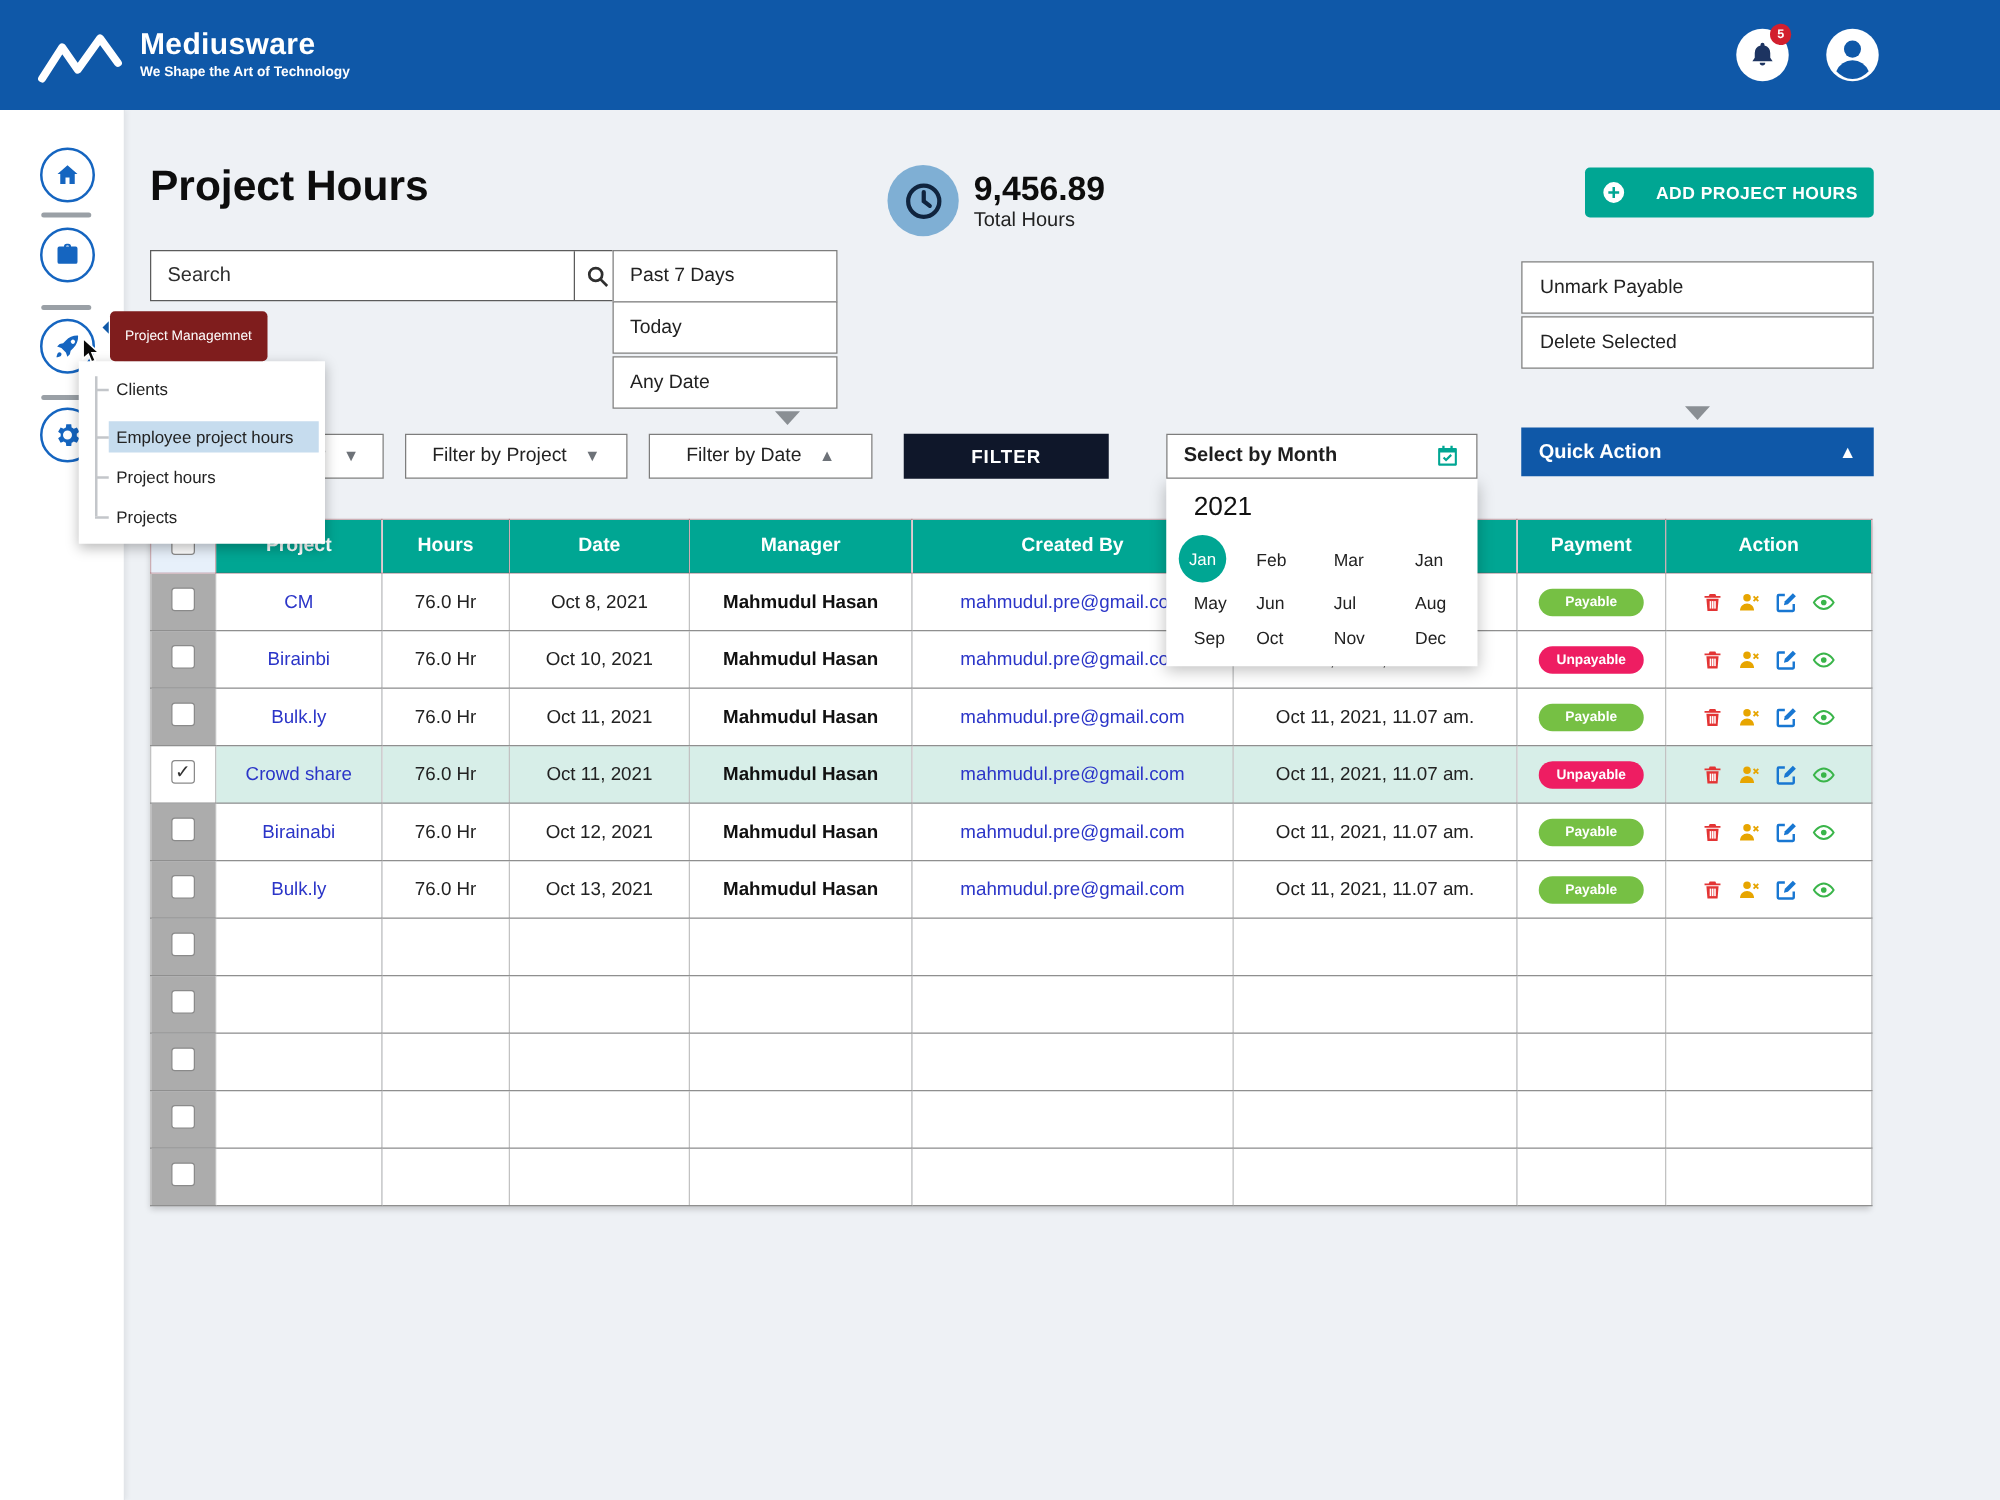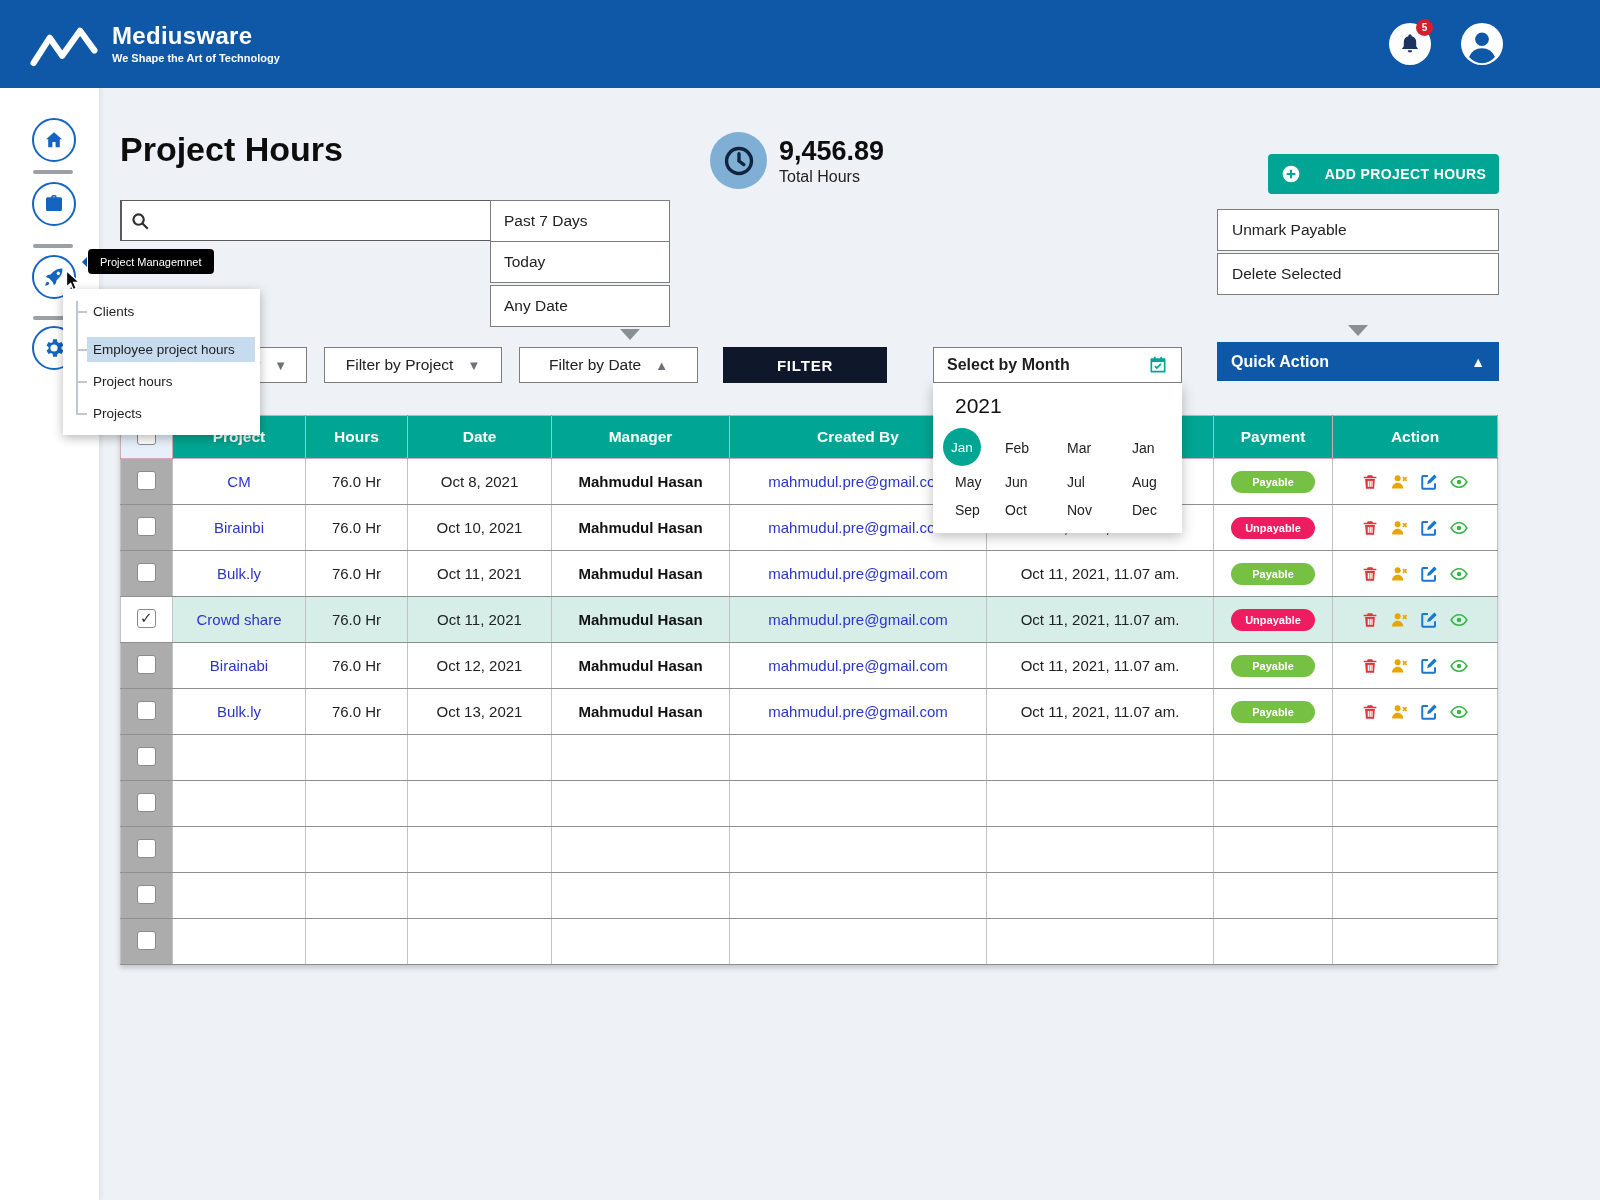--- a/index.html
+++ b/index.html
@@ -22,37 +22,37 @@
   .bell-wrap { left:1389px; top:23px; }
   .bell-badge { position:absolute; right:-2px; top:-4px; width:17px; height:17px; border-radius:50%; background:#D21F2E; color:#fff; font-size:10px; font-weight:bold; display:flex; align-items:center; justify-content:center; }
   .avatar-wrap { left:1461px; top:23px; }
 
   
   .sidebar { left:0; top:88px; width:100px; height:1112px; background:#fff; border-right:1px solid #e2e5e9; box-shadow:2px 0 4px rgba(0,0,0,.05); z-index:10; }
   .side-icon { position:absolute; left:32px; width:44px; height:44px; border:2.5px solid #1565C0; border-radius:50%; background:#fff; display:flex; align-items:center; justify-content:center; cursor:pointer; }
   .side-div { position:absolute; left:33px; width:40px; height:4px; border-radius:2px; background:#9aa0a6; }
 
   
-  .tooltip { left:88px; top:249px; height:25px; background:#000000; color:#fff; font-size:11px; display:flex; align-items:center; padding:0 12px; border-radius:4px; z-index:45; }
+  .tooltip { left:88px; top:249px; height:40px; background:#7f1d1d; color:#fff; font-size:11px; display:flex; align-items:center; padding:0 12px; border-radius:4px; z-index:45; }
   .tooltip::before { content:""; position:absolute; left:-6px; top:8px; border:5px solid transparent; border-right-color:#0F58A8; border-left:none; }
   .cursor { left:60px; top:268px; width:26px; height:26px; z-index:55; }
 
   
   .flyout { left:63px; top:289px; width:197px; height:146px; background:#fff; box-shadow:0 3px 10px rgba(0,0,0,.28); z-index:40; }
   .flyout-tree { position:absolute; left:13px; top:12px; width:2px; height:112px; background:#c3c6ca; }
   .flyout-item { position:absolute; left:24px; height:25px; display:flex; align-items:center; padding-left:6px; font-size:13.5px; color:#222; cursor:pointer; width:168px; }
   .flyout-item::before { content:""; position:absolute; left:-11px; top:12px; width:11px; height:2px; background:#c3c6ca; }
   .flyout-item.active { background:#C6DCEE; }
 
   
   .page-title { left:120px; top:130px; font-size:34px; font-weight:bold; color:#0d0d0d; z-index:5; }
   .clock-circle { left:710px; top:132px; width:57px; height:57px; border-radius:50%; background:#7FAFD4; display:flex; align-items:center; justify-content:center; }
   .total-value { left:779px; top:136px; font-size:27px; font-weight:bold; color:#0d0d0d; }
   .total-label { left:779px; top:168px; font-size:16px; color:#222; }
-  .add-btn { left:1268px; top:134px; width:231px; height:40px; background:#00A693; border-radius:4px; color:#fff; font-size:14px; font-weight:bold; display:flex; align-items:center; justify-content:center; gap:24px; letter-spacing:.4px; cursor:pointer;margin-top:20px; }
+  .add-btn { left:1268px; top:134px; width:231px; height:40px; background:#00A693; border-radius:4px; color:#fff; font-size:14px; font-weight:bold; display:flex; align-items:center; justify-content:center; gap:24px; letter-spacing:.4px; cursor:pointer; }
 
   
   .search-box { left:120px; top:200px; width:377px; height:41px; background:#fff; border:1.5px solid #5b5b5b; display:flex; z-index:15; }
   .search-box input { flex:1; border:none; outline:none; font-size:16px; padding:0 13px; font-family:inherit; color:#222; background:transparent; }
   .search-box input::placeholder { color:#2e2e2e; opacity:1; }
   .search-btn { width:37px; border-left:1.5px solid #5b5b5b; display:flex; align-items:center; justify-content:center; cursor:pointer; }
 
   
   .date-panel { left:490px; top:200px; width:180px; z-index:20; }
   .date-opt { width:180px; height:42px; background:#fff; border:1.5px solid #7d7d7d; display:flex; align-items:center; padding:0 13px; font-size:15.5px; color:#222; cursor:pointer; }
@@ -191,20 +191,21 @@
 <div class="abs total-label">Total Hours</div>
 
 <div class="abs add-btn">
   <svg width="20" height="20" viewBox="0 0 24 24">
       <path fill="#fff" d="M12 2a10 10 0 1 0 0 20 10 10 0 0 0 0-20zm1.2 4.8v4h4v2.4h-4v4h-2.4v-4h-4v-2.4h4v-4h2.4z"></path>
     </svg>
   <span>ADD PROJECT HOURS</span>
 </div>
 
 <div class="abs search-box">
+  <input type="text" placeholder="Search" style="">
   <div class="search-btn">
     <svg width="20" height="20" viewBox="0 0 24 24" fill="none" stroke="#2f2f2f" stroke-width="2.6">
         <circle cx="10.3" cy="10.3" r="6.2"></circle>
         <path d="M15 15l6.3 6.3"></path>
       </svg>
   </div>
 </div>
 
 <div class="abs date-panel">
   <div class="date-opt">

